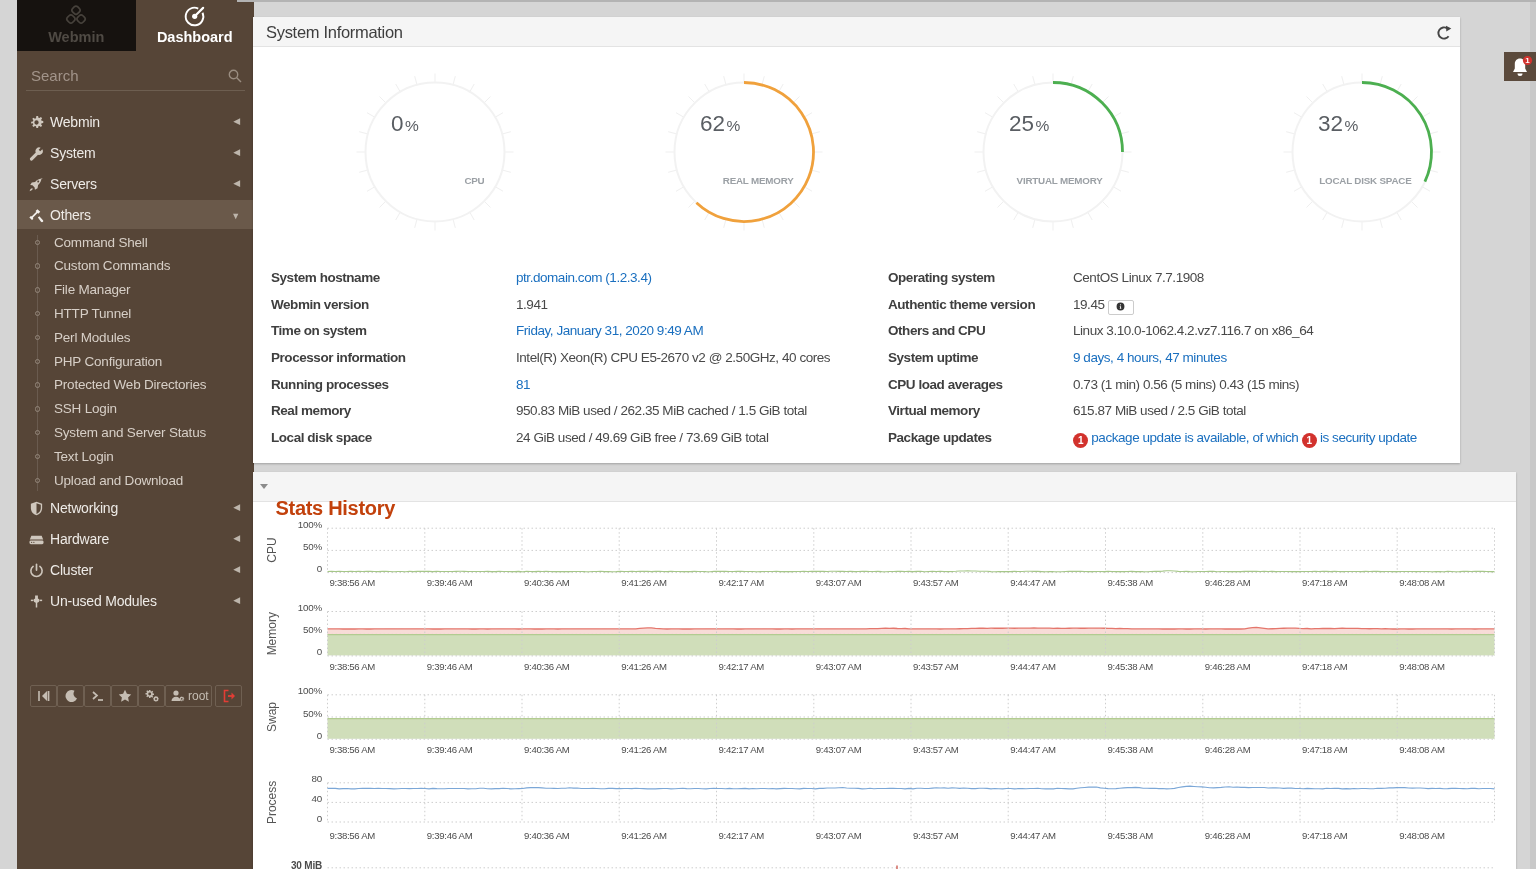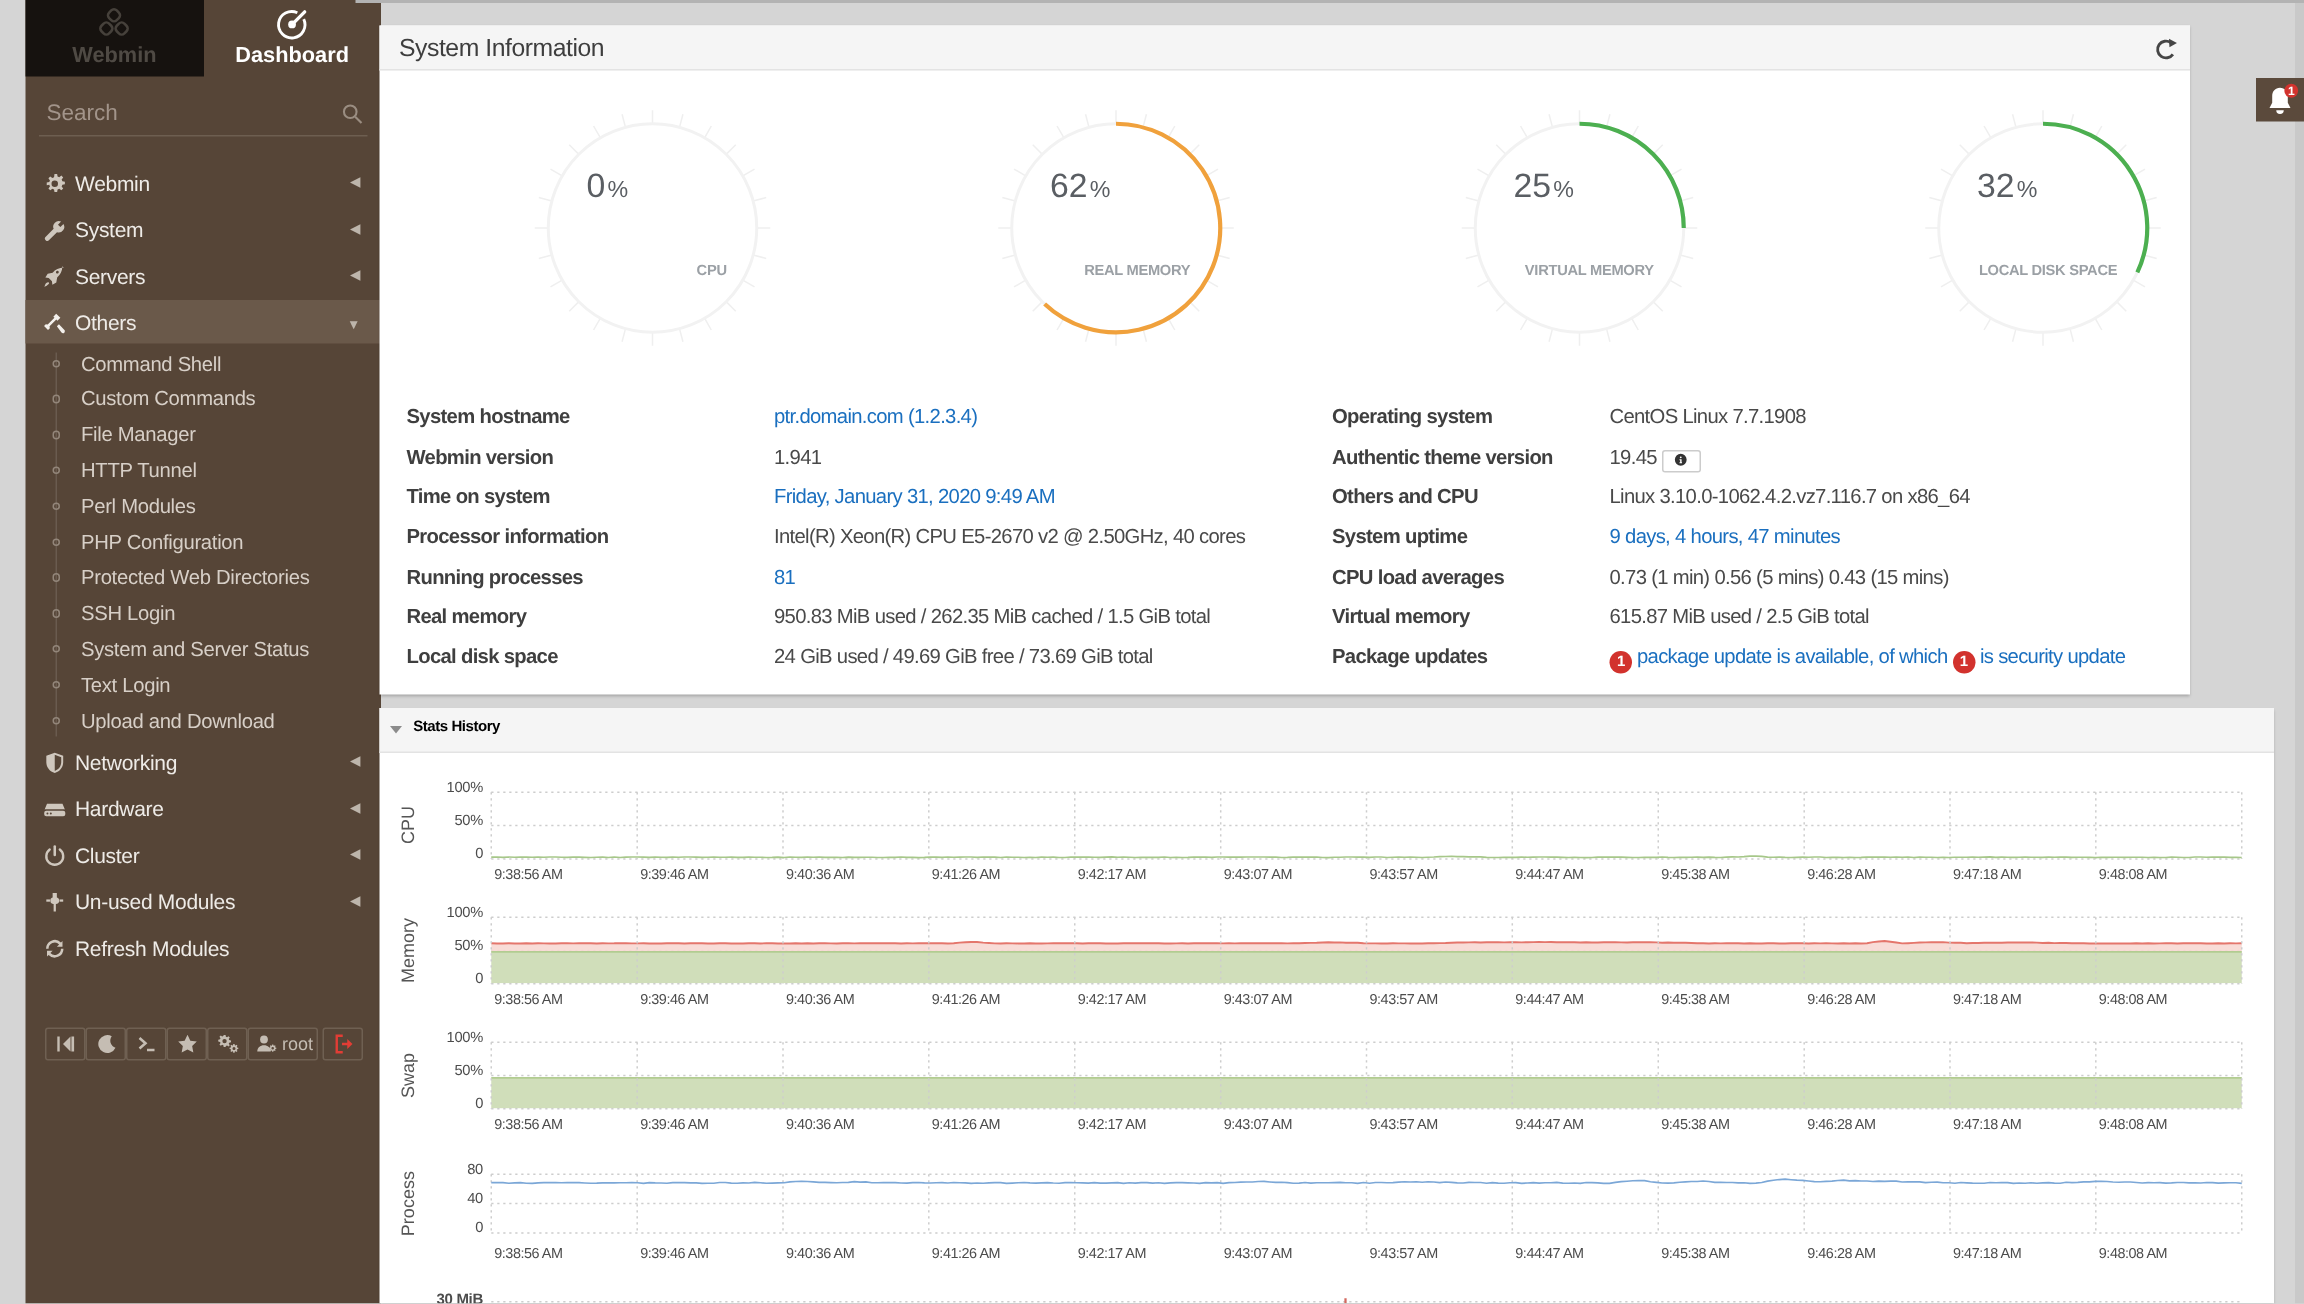--- a/index.html
+++ b/index.html
@@ -27,21 +27,21 @@
 .sub .txt{position:absolute;left:37px;top:4px;}
 .vline{position:absolute;left:20px;width:1px;background:rgba(255,255,255,0.12);}
 .btnrow{position:absolute;left:13px;top:685px;height:22px;}
 .bbtn{position:absolute;top:0;height:20px;border:1px solid #6f6052;border-radius:2px;color:#c5bdb3;}
 
 .panel{position:absolute;background:#fff;box-shadow:0 1px 2px rgba(0,0,0,0.25);}
 .phead{position:absolute;left:0;top:0;right:0;height:29px;background:#f5f5f5;border-bottom:1px solid #e3e3e3;}
 .phead .t{position:absolute;left:13px;top:6px;font-size:16.5px;letter-spacing:-0.3px;color:#3e3e3e;}
 #panel1{left:253px;top:17px;width:1207px;height:446px;}
 #panel2{left:253px;top:472px;width:1263px;height:397px;}
-#panel2 .phead .t{left:22.5px;top:7px;font-size:10px;font-weight:bold;color:#000000;}
+#panel2 .phead .t{left:22.5px;top:25px;font-size:20px;font-weight:bold;color:#c2410c;}
 .caret-down{position:absolute;left:7px;top:12px;width:0;height:0;border-left:4.5px solid transparent;border-right:4.5px solid transparent;border-top:5.5px solid #8b8b8b;}
 
 .trow{position:absolute;font-size:13.5px;letter-spacing:-0.45px;color:#494949;width:1263px;height:20px;}
 .trow .lbl{position:absolute;left:18px;top:0;font-weight:bold;color:#3f3f3f;white-space:nowrap;}
 .trow .val{position:absolute;top:0;white-space:nowrap;}
 .trow.l .val{left:263px;}
 .trow.r .lbl{left:635px;text-align:right;}
 .trow.r .val{left:820px;}
 a.lnk{color:#1a6fbf;text-decoration:none;}
 .badge{display:inline-block;background:#d2322d;color:#fff;border-radius:50%;width:15px;height:15px;line-height:15px;text-align:center;font-size:10px;font-weight:bold;vertical-align:-2.5px;}
@@ -178,26 +178,20 @@
           <span class="car">◀</span>
         </div>
       <div class="mi" style="top:586px">
           <span class="icon"><svg width="15" height="15" viewBox="0 0 16 16">
               <path fill="#cfc7bd" d="M6.5 1.5h3v3.2a2.3 2.3 0 0 1-.7 4.5v5.3h-1.6V9.2a2.3 2.3 0 0 1-.7-4.5z"></path>
               <rect x="2" y="6" width="2.6" height="1.6" fill="#cfc7bd"></rect>
               <rect x="11.4" y="6" width="2.6" height="1.6" fill="#cfc7bd"></rect>
             </svg></span>
           <span class="txt">Un-used Modules</span>
           <span class="car">◀</span>
-        </div>
-      <div class="mi" style="top:617px">
-          <span class="icon"><svg width="15" height="15" viewBox="0 0 16 16">
-              <path fill="#cfc7bd" d="M13.5 2.5v4h-4l1.6-1.6A4.4 4.4 0 0 0 3.6 8H1.8A6.2 6.2 0 0 1 12.4 3.6zM2.5 13.5v-4h4L4.9 11.1A4.4 4.4 0 0 0 12.4 8h1.8A6.2 6.2 0 0 1 3.6 12.4z"></path>
-            </svg></span>
-          <span class="txt">Refresh Modules</span>
         </div>
     </div>
     <div class="btnrow" id="btnrow">
       <div class="bbtn" style="left:0px;width:25px;text-align:center"><svg width="14" height="14" viewBox="0 0 14 14" style="margin:3px 0 0 0">
             <path d="M2 2v10" stroke="#c5bdb3" stroke-width="1.6"></path>
             <path d="M10 2 5 7l5 5z" fill="#c5bdb3"></path>
             <path d="M11.5 2v10" stroke="#c5bdb3" stroke-width="1.8"></path>
           </svg></div>
       <div class="bbtn" style="left:27px;width:25px;text-align:center"><svg width="14" height="14" viewBox="0 0 14 14" style="margin:3px 0 0 0">
             <path d="M10.5 1.8A6 6 0 1 0 13 9.5 5 5 0 0 1 10.5 1.8z" fill="#c5bdb3"></path>

